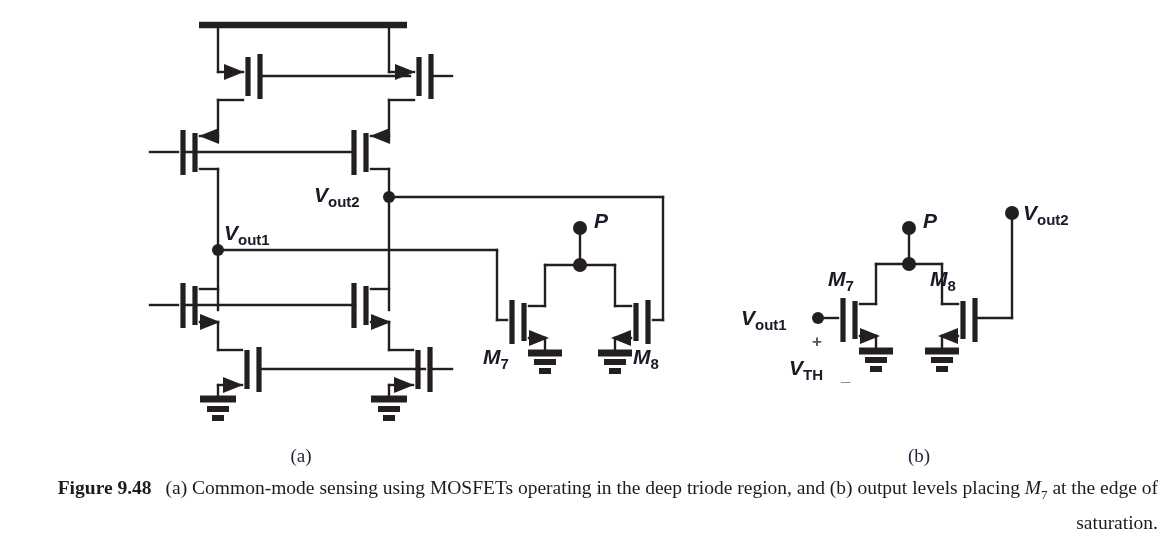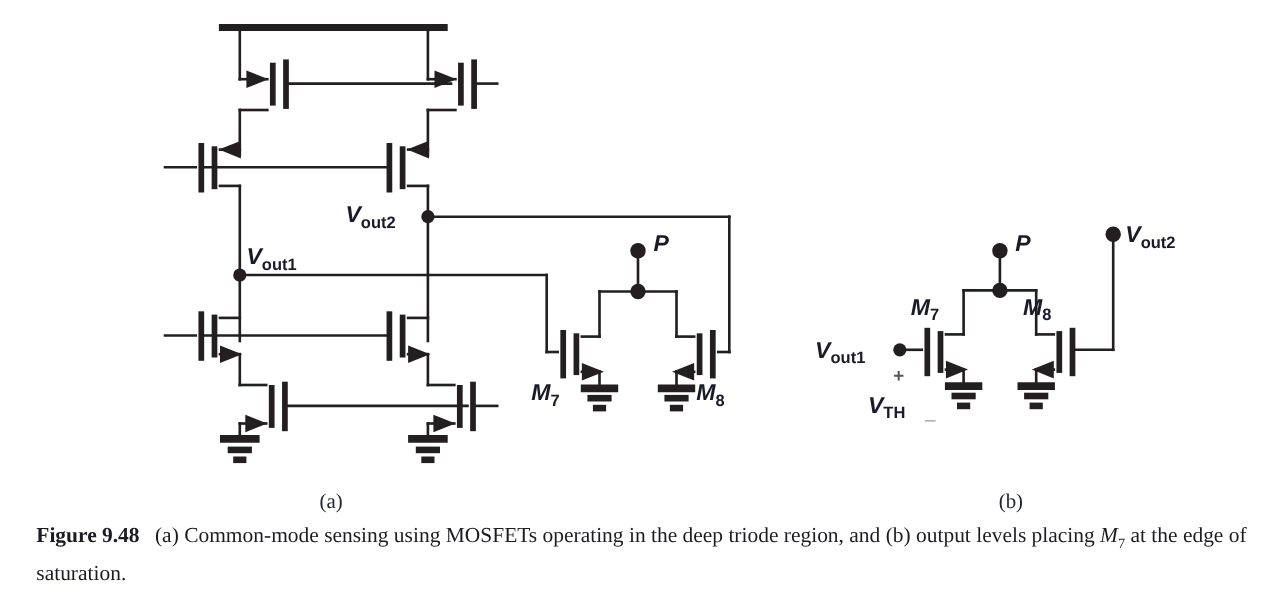--- a/index.html
+++ b/index.html
@@ -83,20 +83,21 @@
   }
   #caption {
     position: absolute;
     left: 33px;
     top: 474px;
     width: 1125px;
     font-family: "Liberation Serif", serif;
     font-size: 19.5px;
     line-height: 28px;
     color: #1b1b22;
+    text-align: right;
   }
   #caption .figno {
     font-weight: bold;
     font-family: "Liberation Serif", serif;
   }
   #caption .spacer { display: inline-block; width: 14px; }
   #caption i { font-style: italic; }
   #caption sub { font-size: 13px; font-style: normal; }
 </style>
 </head>

